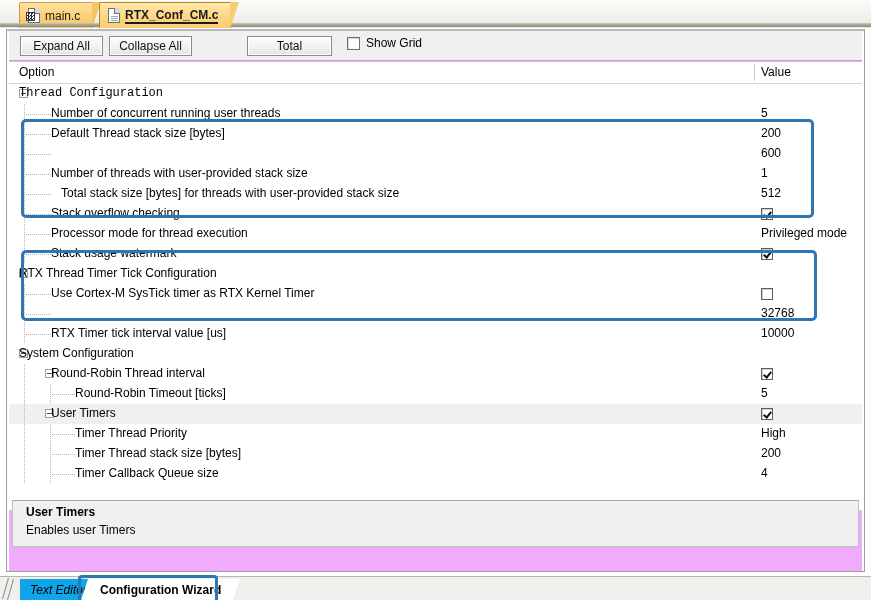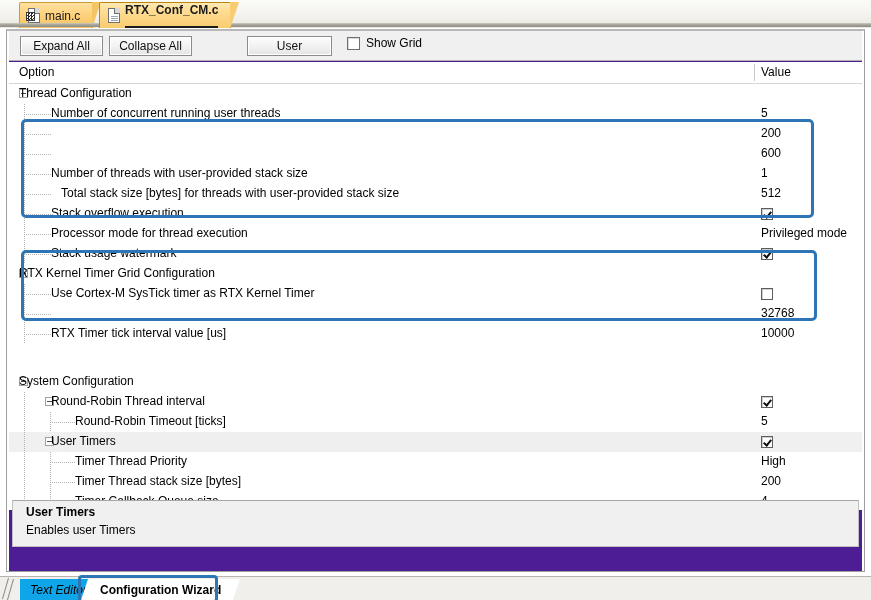--- a/index.html
+++ b/index.html
@@ -57,21 +57,21 @@
     z-index: 4;
   }
   .etab.active::after {
     content:"";
     position:absolute; right:-9px; top:-1px;
     width:0; height:0;
     border-left: 9px solid #f8cc70;
     border-bottom: 27px solid transparent;
   }
   .etab .tlabel { white-space:nowrap; color:#1b1b1b; }
-  .etab.active .tlabel { font-weight:bold; border-bottom:2px solid #1b1b1b; padding-bottom:9px; }
+  .etab.active .tlabel { font-weight:bold; border-bottom:2px solid #1b1b1b; padding-bottom:0px; }
 
   .fileicon {
     position:relative; width:12px; height:15px;
     background:#ffffff; border:1px solid #6f6f6f;
     flex: 0 0 auto;
   }
   .fileicon::before {
     content:""; position:absolute; right:-1px; top:-1px;
     width:5px; height:5px;
     background:#d8d8d8;
@@ -90,21 +90,21 @@
 
   
   .client {
     position:absolute; left:6px; top:29px; width:859px; height:543px;
     background:#ffffff;
     border:1px solid #9e9e9e;
     border-top: 2px solid #b8b8b8;
   }
   .client-inner {
     position:absolute; left:2px; top:0px; right:2px; bottom:0;
-    background:#4c1d95;
+    background:#f0abfc;
   }
 
   
   .toolbar {
     position:absolute; left:0; top:0; right:0; height:30px;
     background:#f0f0f0;
     border-bottom:1px solid #b0b0b0;
     display:flex; align-items:center;
   }
   .btn {
@@ -292,49 +292,50 @@
 
     <div class="tabstrip-edge"></div>
   </div>
 
   <div class="client">
     <div class="client-inner">
 
       <div class="toolbar">
         <div class="btn btn-expand">Expand All</div>
         <div class="btn btn-collapse">Collapse All</div>
-        <div class="btn btn-help">User</div>
+        <div class="btn btn-help">Total</div>
         <div class="grid-check">
           <span class="cbx"></span>
           <span>Show Grid</span>
         </div>
       </div>
 
       <div class="colhead">
         <div class="ch-opt">Option</div>
         <div class="ch-sep"></div>
         <div class="ch-val">Value</div>
       </div>
 
       <div class="tree" id="tree">
 
-      <div class="row" style="height: 20px;">
+      <div class="row" style="height: 20px; font-family: Liberation Mono, monospace;">
             <div class="doth" style="left: 21px;"></div>
             <div class="exp" style="left: 10px;"></div>
             <div class="label" style="left: 10px;">Thread Configuration</div>
           </div>
           <div class="row" style="height: 20px;">
             <div class="dotv" style="left: 15px; top: 0px; height: 20px;"></div>
             <div class="doth" style="left: 15px; width: 27px;"></div>
             <div class="label" style="left: 42px;">Number of concurrent running user threads</div>
             <div class="value">5</div>
           </div>
           <div class="row" style="height: 20px;">
             <div class="dotv" style="left: 15px; top: 0px; height: 20px;"></div>
             <div class="doth" style="left: 15px; width: 27px;"></div>
+            <div class="label" style="left: 42px;">Default Thread stack size [bytes]</div>
             <div class="value">200</div>
           </div>
           <div class="row" style="height: 20px;">
             <div class="dotv" style="left: 15px; top: 0px; height: 20px;"></div>
             <div class="doth" style="left: 15px; width: 27px;"></div>
             <div class="value">600</div>
           </div>
           <div class="row" style="height: 20px;">
             <div class="dotv" style="left: 15px; top: 0px; height: 20px;"></div>
             <div class="doth" style="left: 15px; width: 27px;"></div>
@@ -343,58 +344,58 @@
           </div>
           <div class="row" style="height: 20px;">
             <div class="dotv" style="left: 15px; top: 0px; height: 20px;"></div>
             <div class="doth" style="left: 15px; width: 27px;"></div>
             <div class="label" style="left: 52px;">Total stack size [bytes] for threads with user-provided stack size</div>
             <div class="value">512</div>
           </div>
           <div class="row" style="height: 20px;">
             <div class="dotv" style="left: 15px; top: 0px; height: 20px;"></div>
             <div class="doth" style="left: 15px; width: 27px;"></div>
-            <div class="label" style="left: 42px;">Stack overflow execution</div>
+            <div class="label" style="left: 42px;">Stack overflow checking</div>
             <div class="vcbx checked"></div>
           </div>
           <div class="row" style="height: 20px;">
             <div class="dotv" style="left: 15px; top: 0px; height: 20px;"></div>
             <div class="doth" style="left: 15px; width: 27px;"></div>
             <div class="label" style="left: 42px;">Processor mode for thread execution</div>
             <div class="value">Privileged mode</div>
           </div>
           <div class="row" style="height: 20px;">
             <div class="dotv" style="left: 15px; top: 0px; height: 20px;"></div>
             <div class="doth" style="left: 15px; width: 27px;"></div>
             <div class="label" style="left: 42px;">Stack usage watermark</div>
             <div class="vcbx checked"></div>
           </div>
           <div class="row" style="height: 20px;">
             <div class="doth" style="left: 21px;"></div>
             <div class="exp" style="left: 10px;"></div>
-            <div class="label" style="left: 10px;">RTX Kernel Timer Grid Configuration</div>
+            <div class="label" style="left: 10px;">RTX Thread Timer Tick Configuration</div>
           </div>
           <div class="row" style="height: 20px;">
             <div class="dotv" style="left: 15px; top: 0px; height: 20px;"></div>
             <div class="doth" style="left: 15px; width: 27px;"></div>
             <div class="label" style="left: 42px;">Use Cortex-M SysTick timer as RTX Kernel Timer</div>
             <div class="vcbx"></div>
           </div>
           <div class="row" style="height: 20px;">
             <div class="dotv" style="left: 15px; top: 0px; height: 20px;"></div>
             <div class="doth" style="left: 15px; width: 27px;"></div>
             <div class="value">32768</div>
           </div>
           <div class="row" style="height: 20px;">
             <div class="dotv" style="left: 15px; top: 0px; height: 20px;"></div>
             <div class="doth" style="left: 15px; width: 27px;"></div>
             <div class="label" style="left: 42px;">RTX Timer tick interval value [us]</div>
             <div class="value">10000</div>
           </div>
-          <div class="row" style="height: 20px; margin-top: 28px;">
+          <div class="row" style="height: 20px;">
             <div class="doth" style="left: 21px;"></div>
             <div class="exp" style="left: 10px;"></div>
             <div class="label" style="left: 10px;">System Configuration</div>
           </div>
           <div class="row" style="height: 20px;">
             <div class="dotv" style="left: 15px; top: 0px; height: 20px;"></div>
             <div class="doth" style="left: 47px;"></div>
             <div class="exp" style="left: 36px;"></div>
             <div class="label" style="left: 42px;">Round-Robin Thread interval</div>
             <div class="vcbx checked"></div>

